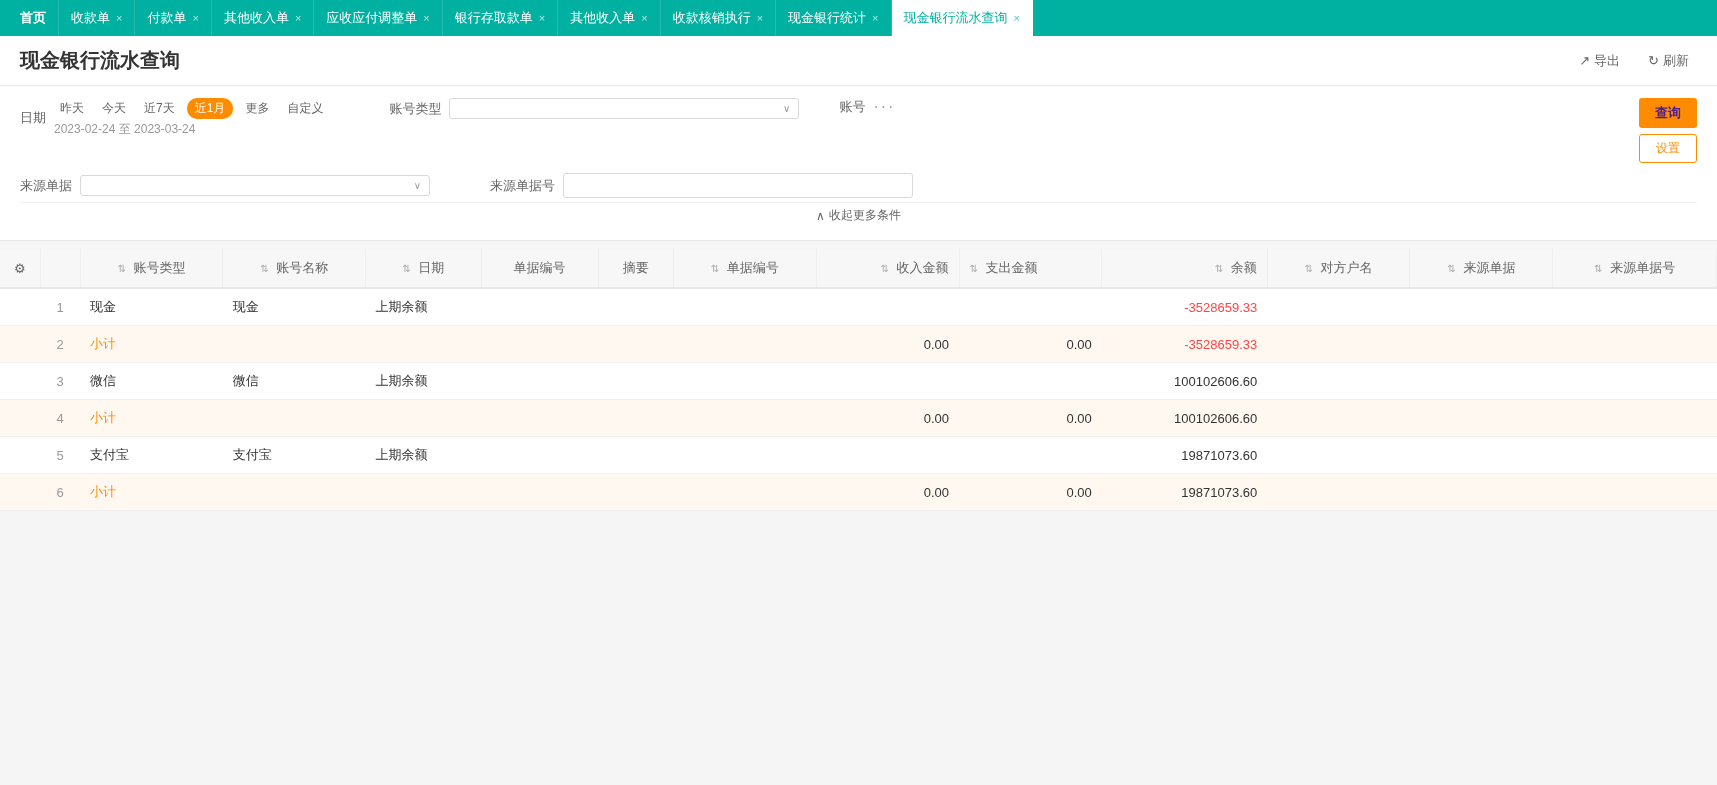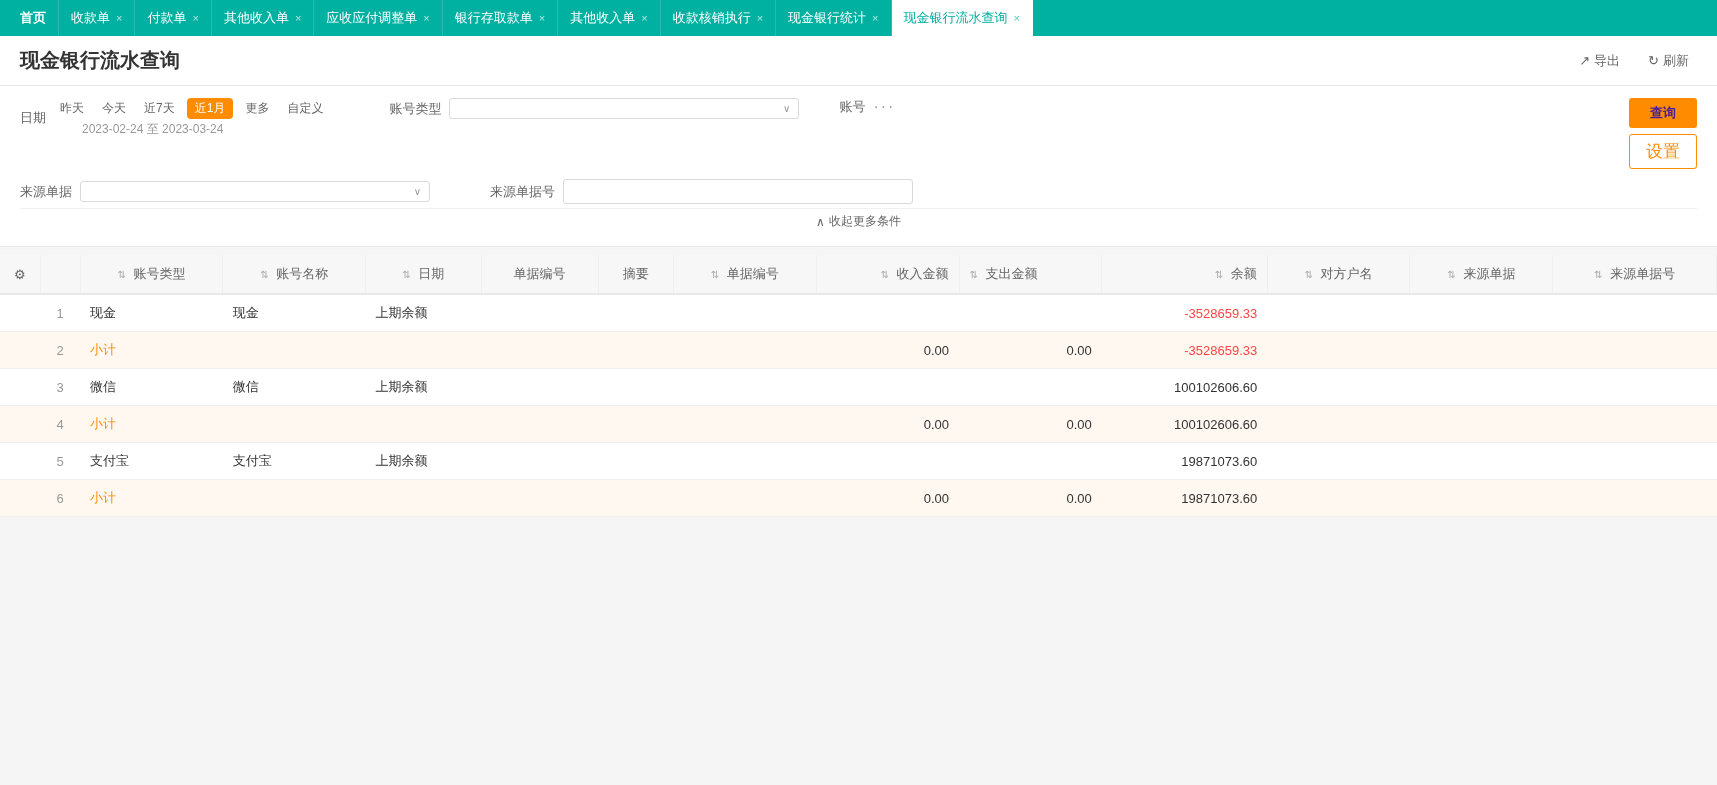--- a/index.html
+++ b/index.html
@@ -92,28 +92,27 @@
     .date-btn {
       font-size: 12px;
       color: #666;
       cursor: pointer;
       padding: 2px 6px;
       border-radius: 3px;
     }
     .date-btn.active-month {
       background: #ff8c00;
       color: #fff;
-      border-radius: 4px;
+      border-radius: 10px;
       padding: 2px 8px;
     }
     .date-range-text {
       font-size: 12px;
       color: #999;
       margin-top: 2px;
-      margin-left: 28px;
     }
     .filter-select {
       display: flex;
       align-items: center;
       border: 1px solid #d9d9d9;
       border-radius: 3px;
       padding: 4px 8px;
       min-width: 200px;
       cursor: pointer;
       background: #fff;
@@ -147,21 +146,21 @@
       font-size: 13px;
       font-weight: bold;
     }
     .btn-settings {
       background: #fff;
       color: #ff8c00;
       border: 1px solid #ff8c00;
       border-radius: 3px;
       padding: 5px 16px;
       cursor: pointer;
-      font-size: 17px;
+      font-size: 12px;
     }
     .right-buttons {
       display: flex;
       flex-direction: column;
       gap: 6px;
       margin-left: auto;
     }
 
     
     .collapse-row {

